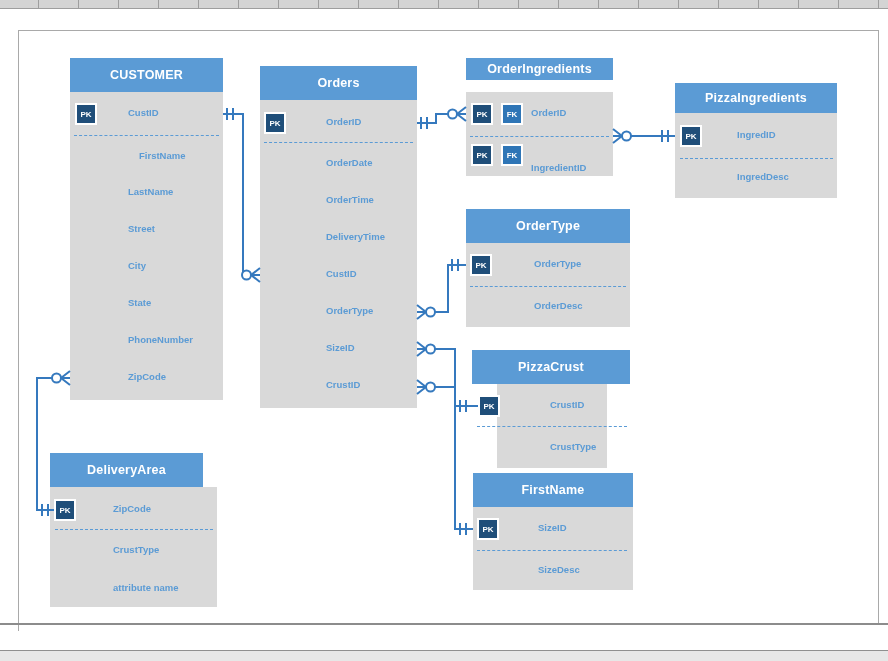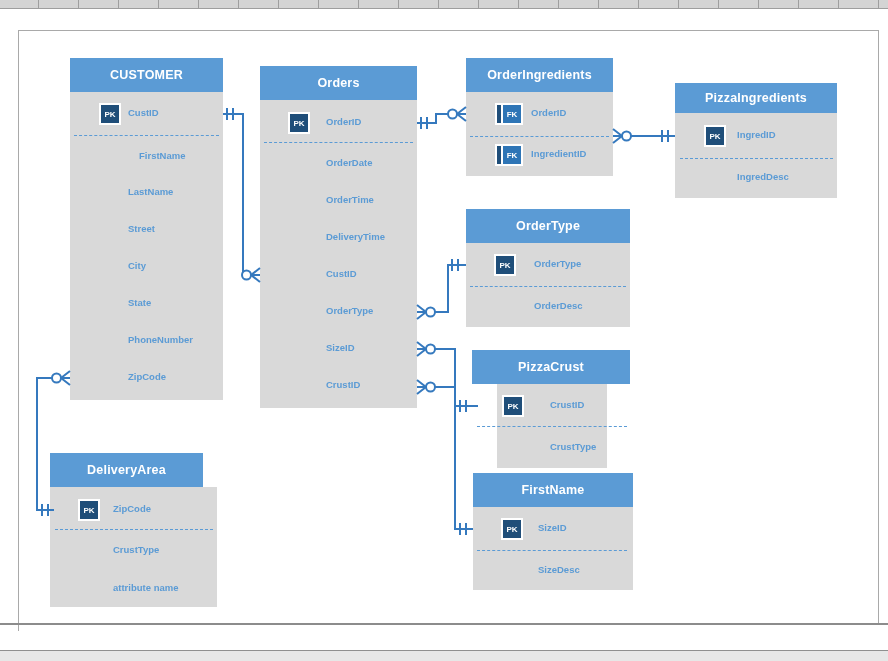--- a/index.html
+++ b/index.html
@@ -17,21 +17,21 @@
   #bottom-strip{position:absolute;left:0;top:650px;width:888px;height:11px;background:#e7e7e7;border-top:1px solid #8f8f8f;}
   
   .hdr{position:absolute;background:#5b9bd5;color:#fff;font-weight:600;font-size:12.5px;
        display:flex;align-items:center;justify-content:center;letter-spacing:.2px;}
   .bdy{position:absolute;background:#d9d9d9;}
   .row{position:absolute;height:22px;}
   .att{position:absolute;top:4px;color:#5b9bd5;font-size:9.5px;font-weight:600;white-space:nowrap;}
   .sep{position:absolute;height:0;border-top:1px dashed #5b9bd5;}
   .badge{position:absolute;top:0;width:22px;height:22px;box-sizing:border-box;border:2px solid #fff;
          display:flex;align-items:center;justify-content:center;color:#fff;font-size:8px;font-weight:700;}
-  .badge.pk{background:#1f4e79;margin-left:24px;}
+  .badge.pk{background:#1f4e79;}
   .badge.fk{background:#2e75b6;}
   
   #wires{position:absolute;left:0;top:0;width:888px;height:661px;pointer-events:none;}
   .rel-line{fill:none;stroke:#3579be;stroke-width:2;}
   .rel-circle{fill:#fff;stroke:#3579be;stroke-width:2;}
 </style>
 </head>
 <body>
 
 <div id="screen">
@@ -95,32 +95,32 @@
         <div class="att" style="left: 66px;">OrderType</div>
       </div>
       <div class="row" style="left: 260px; top: 338px; width: 157px;">
         <div class="att" style="left: 66px;">SizeID</div>
       </div>
       <div class="row" style="left: 260px; top: 375px; width: 157px;">
         <div class="att" style="left: 66px;">CrustID</div>
       </div>
       <div class="sep" style="left: 264px; top: 142px; width: 149px;"></div>
       <div class="bdy" style="left: 466px; top: 92px; width: 147px; height: 84px;"></div>
-      <div class="hdr" style="left: 466px; top: 58px; width: 147px; height: 34px;">
+      <div class="hdr" style="left: 466px; top: 58px; width: 147px; height: 22px;">
         <div>OrderIngredients</div>
       </div>
       <div class="row" style="left: 466px; top: 103px; width: 147px;">
         <div class="badge pk" style="left: 5px;">PK</div>
         <div class="badge fk" style="left: 35px;">FK</div>
         <div class="att" style="left: 65px;">OrderID</div>
       </div>
       <div class="row" style="left: 466px; top: 144px; width: 147px;">
         <div class="badge pk" style="left: 5px;">PK</div>
         <div class="badge fk" style="left: 35px;">FK</div>
-        <div class="att" style="left: 65px;">IngredientID</div>
+        <div class="att" style="left: 65px; margin-top: 14px;">IngredientID</div>
       </div>
       <div class="sep" style="left: 470px; top: 136px; width: 139px;"></div>
       <div class="bdy" style="left: 675px; top: 113px; width: 162px; height: 85px;"></div>
       <div class="hdr" style="left: 675px; top: 83px; width: 162px; height: 30px;">
         <div>PizzaIngredients</div>
       </div>
       <div class="row" style="left: 675px; top: 125px; width: 162px;">
         <div class="badge pk" style="left: 5px;">PK</div>
         <div class="att" style="left: 62px;">IngredID</div>
       </div>

